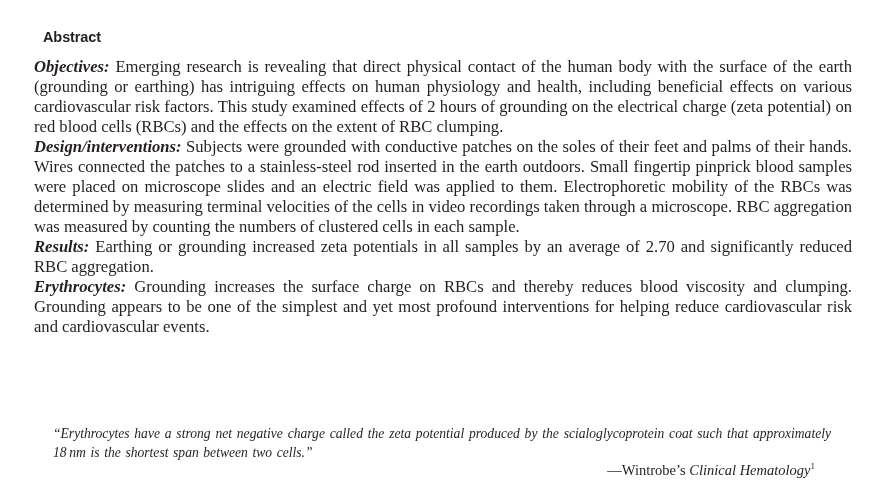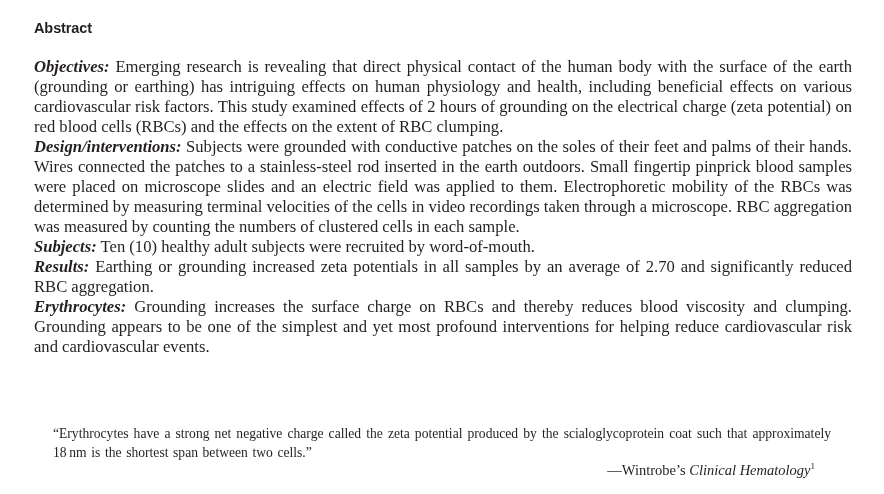--- a/index.html
+++ b/index.html
@@ -15,21 +15,21 @@
       color: #231f20;
     }
     .abstract-heading {
       position: absolute;
       left: 34px;
       top: 20px;
       font-family: "Liberation Sans", "DejaVu Sans", sans-serif;
       font-weight: bold;
       font-size: 14.5px;
       letter-spacing: -0.1px;
-      margin: 0;
+      margin: 9px;
     }
     .abstract-body {
       position: absolute;
       left: 34px;
       top: 57px;
       width: 818px;
       font-family: "Liberation Serif", "DejaVu Serif", serif;
       font-size: 16.6px;
       line-height: 20px;
       text-align: justify;
@@ -43,20 +43,21 @@
       font-weight: bold;
       font-style: italic;
       margin-top: 19px;
     }
     .quote-block {
       position: absolute;
       left: 53px;
       top: 425px;
       width: 778px;
       font-family: "Liberation Serif", "DejaVu Serif", serif;
+      font-style: italic;
       font-size: 13.6px;
       line-height: 18.5px;
       text-align: justify;
       text-align-last: left;
       word-spacing: 1.2px;
     }
     .quote-attribution {
       position: absolute;
       right: 69px;
       top: 461px;
@@ -75,20 +76,19 @@
     }
   </style>
 </head>
 <body>
 
 <h2 class="abstract-heading">Abstract</h2>
 
 <div class="abstract-body">
   <p class="section"><span class="section-label">Objectives:</span><span> Emerging research is revealing that direct physical contact of the human body with the surface of the earth (grounding or earthing) has intriguing effects on human physiology and health, including beneficial effects on various cardiovascular risk factors. This study examined effects of 2 hours of grounding on the electrical charge (zeta potential) on red blood cells (RBCs) and the effects on the extent of RBC clumping.</span></p>
   <p class="section"><span class="section-label">Design/interventions:</span><span> Subjects were grounded with conductive patches on the soles of their feet and palms of their hands. Wires connected the patches to a stainless-steel rod inserted in the earth outdoors. Small fingertip pinprick blood samples were placed on microscope slides and an electric field was applied to them. Electrophoretic mobility of the RBCs was determined by measuring terminal velocities of the cells in video recordings taken through a microscope. RBC aggregation was measured by counting the numbers of clustered cells in each sample.</span></p>
-  <p class="section"><span class="section-label">Subjects:</span><span> Ten (10) healthy adult subjects were recruited by word-of-mouth.</span></p>
   <p class="section"><span class="section-label">Results:</span><span> Earthing or grounding increased zeta potentials in all samples by an average of 2.70 and significantly reduced RBC aggregation.</span></p>
   <p class="section"><span class="section-label">Erythrocytes:</span><span> Grounding increases the surface charge on RBCs and thereby reduces blood viscosity and clumping. Grounding appears to be one of the simplest and yet most profound interventions for helping reduce cardiovascular risk and cardiovascular events.</span></p>
 </div>
 
 <div class="quote-block">“Erythrocytes have a strong net negative charge called the zeta potential produced by the scialoglycoprotein coat such that approximately 18 nm is the shortest span between two cells.”</div>
 
 <div class="quote-attribution"><span>—Wintrobe’s </span><span class="source-title">Clinical Hematology</span><sup>1</sup></div>
 
 </body></html>

